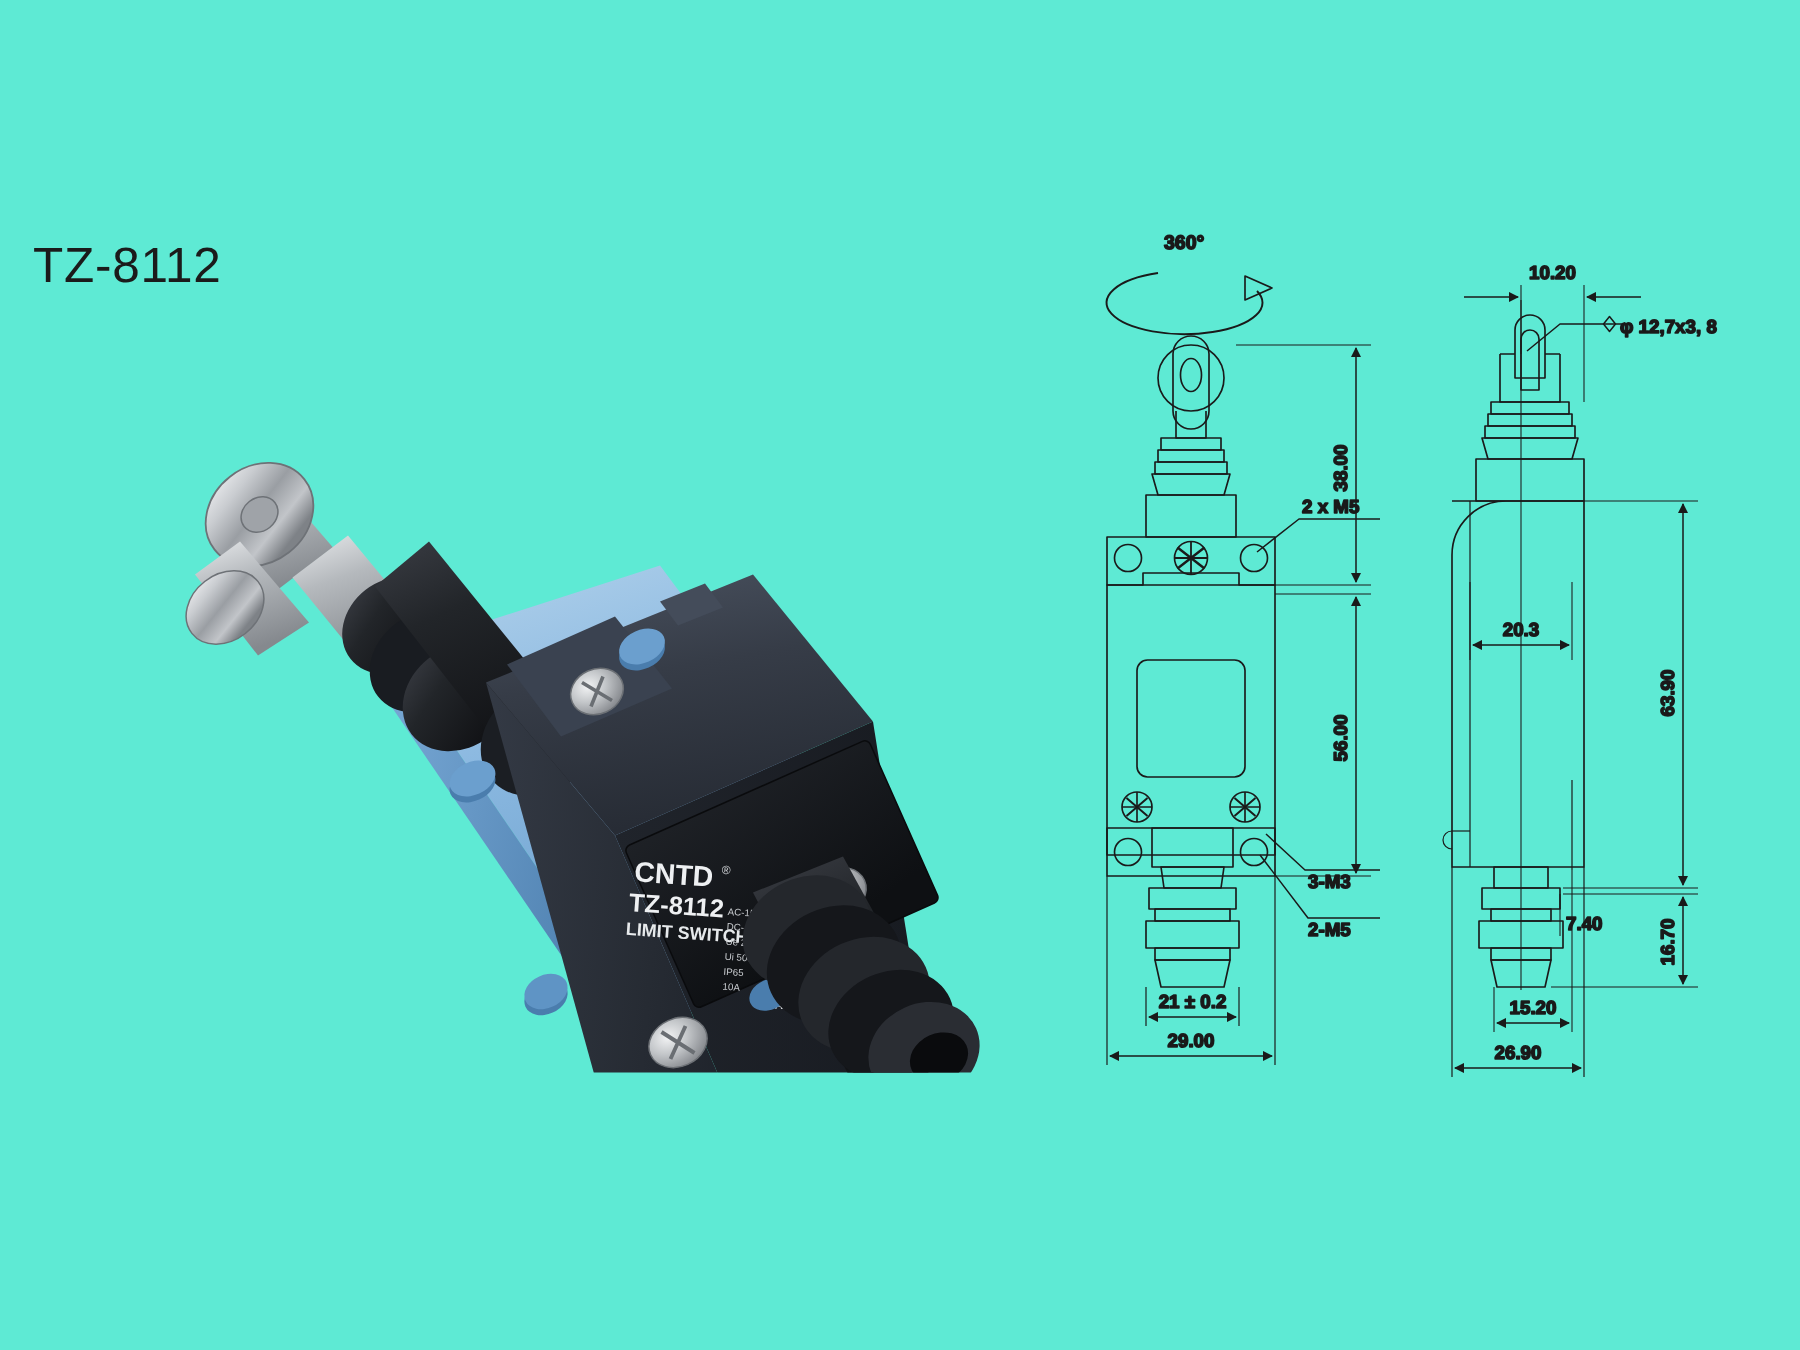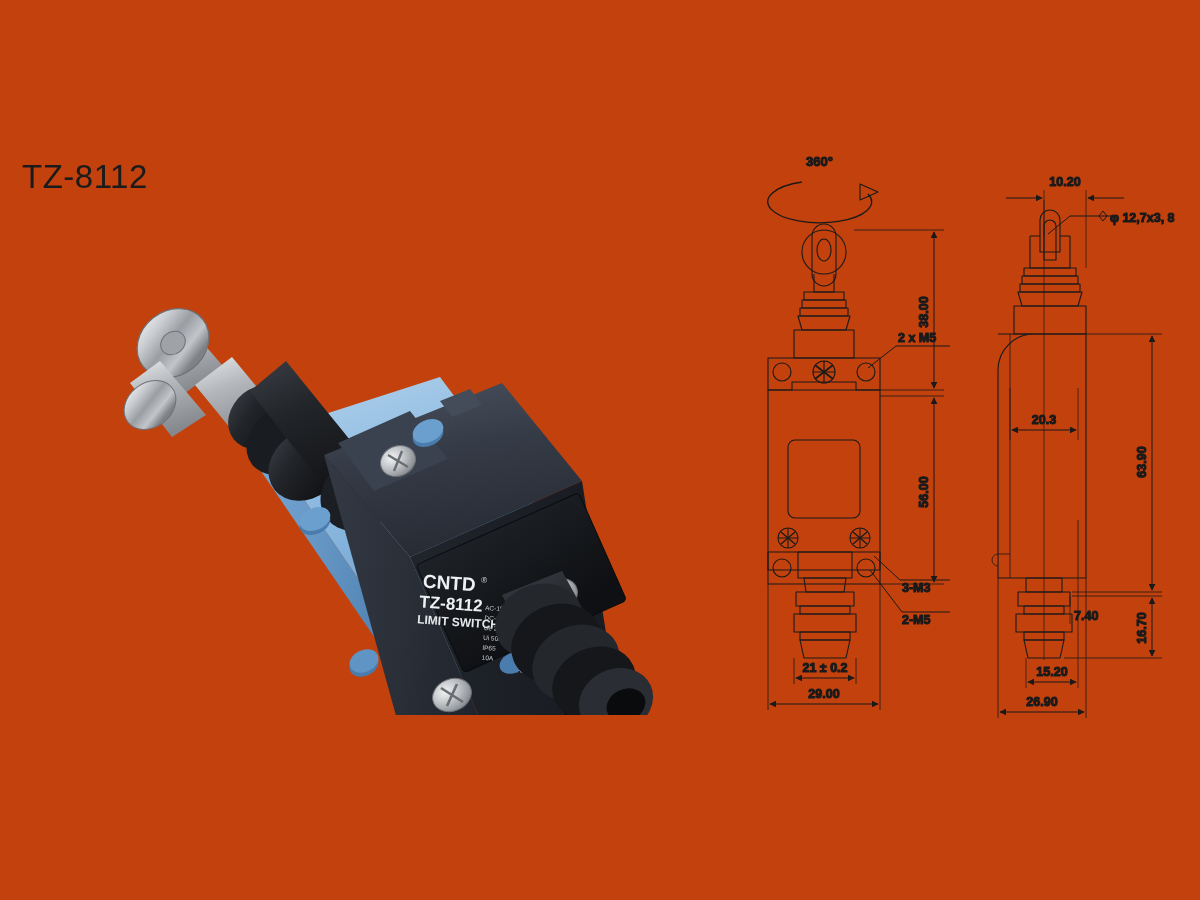--- a/index.html
+++ b/index.html
@@ -12,21 +12,21 @@
     height: 900px;
     position: relative;
     font-family: "Liberation Sans", sans-serif;
     overflow: hidden;
   }
   #page {
     position: absolute;
     left: 0; top: 0;
     width: 1200px;
     height: 900px;
-    background: #c2410c;
+    background: #5eead4;
   }
 
   
   .page-title {
     position: absolute;
     left: 22px;
     top: 158px;
     font-size: 33px;
     color: #1b1b1b;
     letter-spacing: 0.5px;
@@ -40,21 +40,21 @@
     left: 110px;
     top: 265px;
     width: 570px;
     height: 450px;
   }
   .photo-svg { display: block; }
 
   
   .drawing-area {
     position: absolute;
-    left: 760px;
+    left: 730px;
     top: 140px;
     width: 440px;
     height: 600px;
   }
   .drawing-svg { display: block; }
 
   .dimtext {
     font-family: "Liberation Sans", sans-serif;
     font-weight: bold;
     fill: #1a1a1a;

